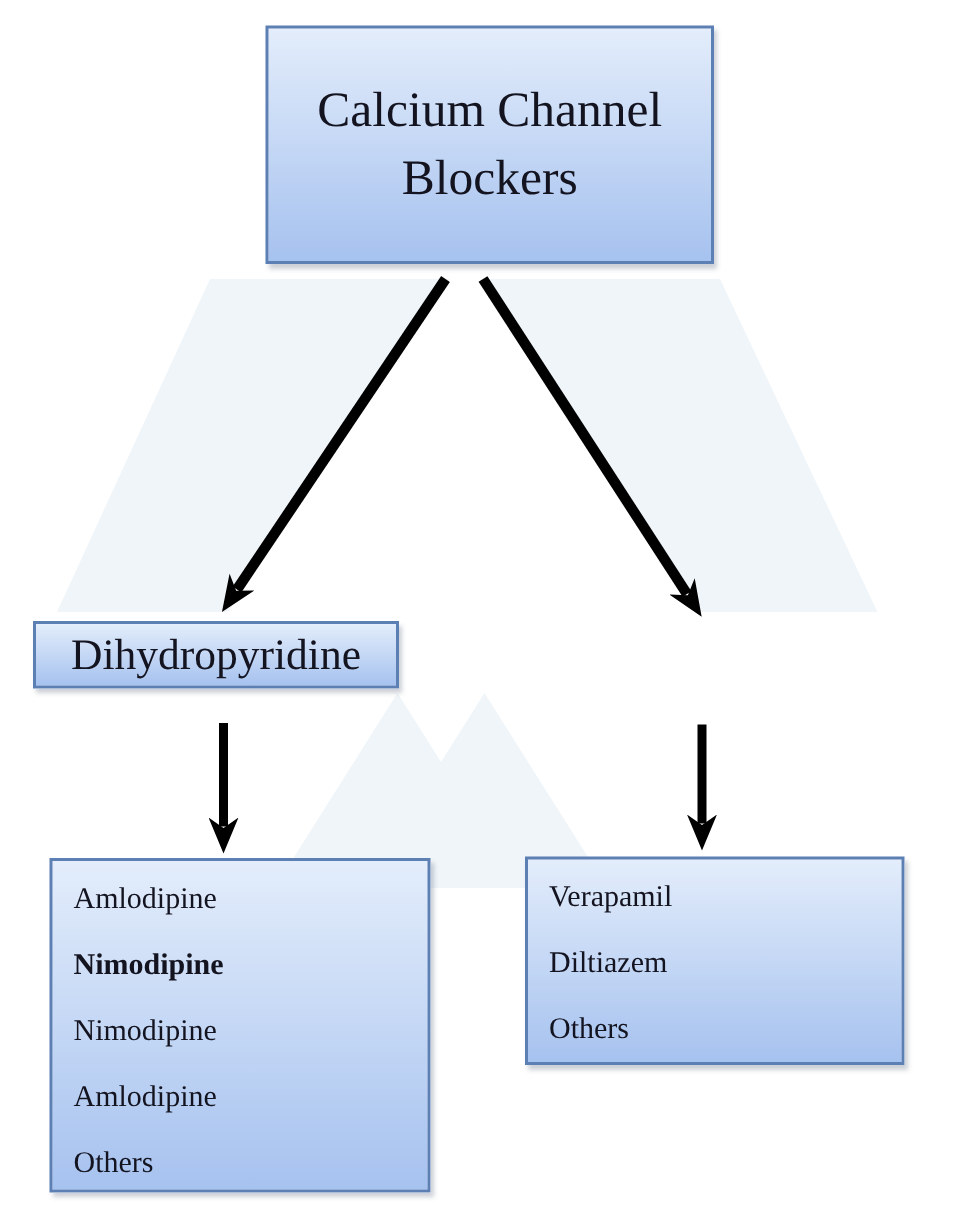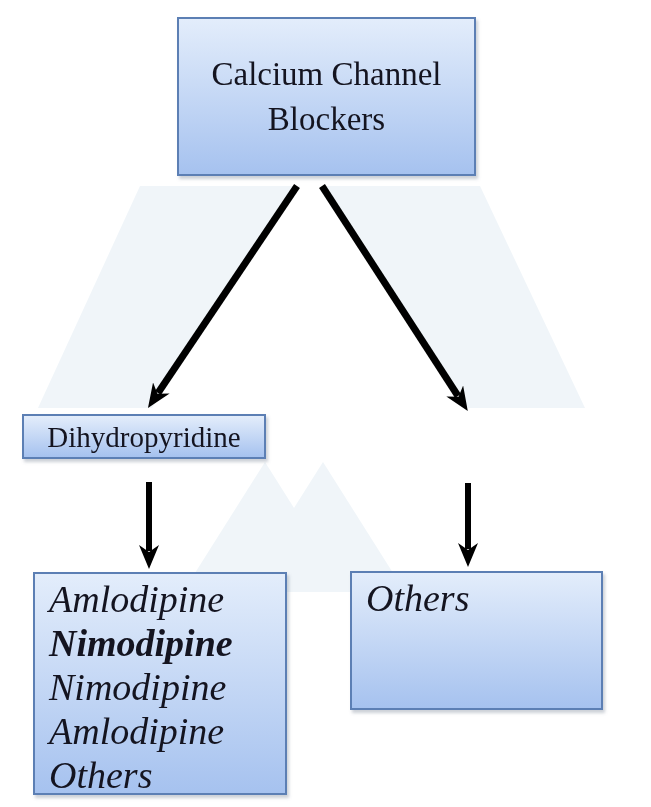--- a/index.html
+++ b/index.html
@@ -57,24 +57,23 @@
     line-height: 45px;
     padding: 0 10px;
   }
   .node-branch {
     font-size: 29px;
     line-height: 28px;
   }
   .node-branch-left  { left: 22px;  top: 414px; width: 244px; height: 45px; }
   .node-branch-right { left: 309px; top: 414px; width: 322px; height: 45px; }
   .node-list {
-    font-size: 38px;
+    font-size: 20px;
     line-height: 44px;
     padding: 3px 8px 0 14px;
-    font-style: italic;
   }
   .node-list-left  { left: 33px;  top: 572px; width: 254px; height: 223px; }
   .node-list-right { left: 350px; top: 571px; width: 253px; height: 139px; }
   .drug-line { white-space: nowrap; }
   .drug-line.bold { font-weight: bold; }
 </style>
 </head>
 <body>
 
 <div class="canvas">
@@ -109,16 +108,18 @@
 
   <div class="node node-list node-list-left">
     <div class="drug-line">Amlodipine</div>
     <div class="drug-line bold">Nimodipine</div>
     <div class="drug-line">Nimodipine</div>
     <div class="drug-line">Amlodipine</div>
     <div class="drug-line">Others</div>
   </div>
 
   <div class="node node-list node-list-right">
+    <div class="drug-line">Verapamil</div>
+    <div class="drug-line">Diltiazem</div>
     <div class="drug-line">Others</div>
   </div>
 
 </div>
 
 </body></html>

